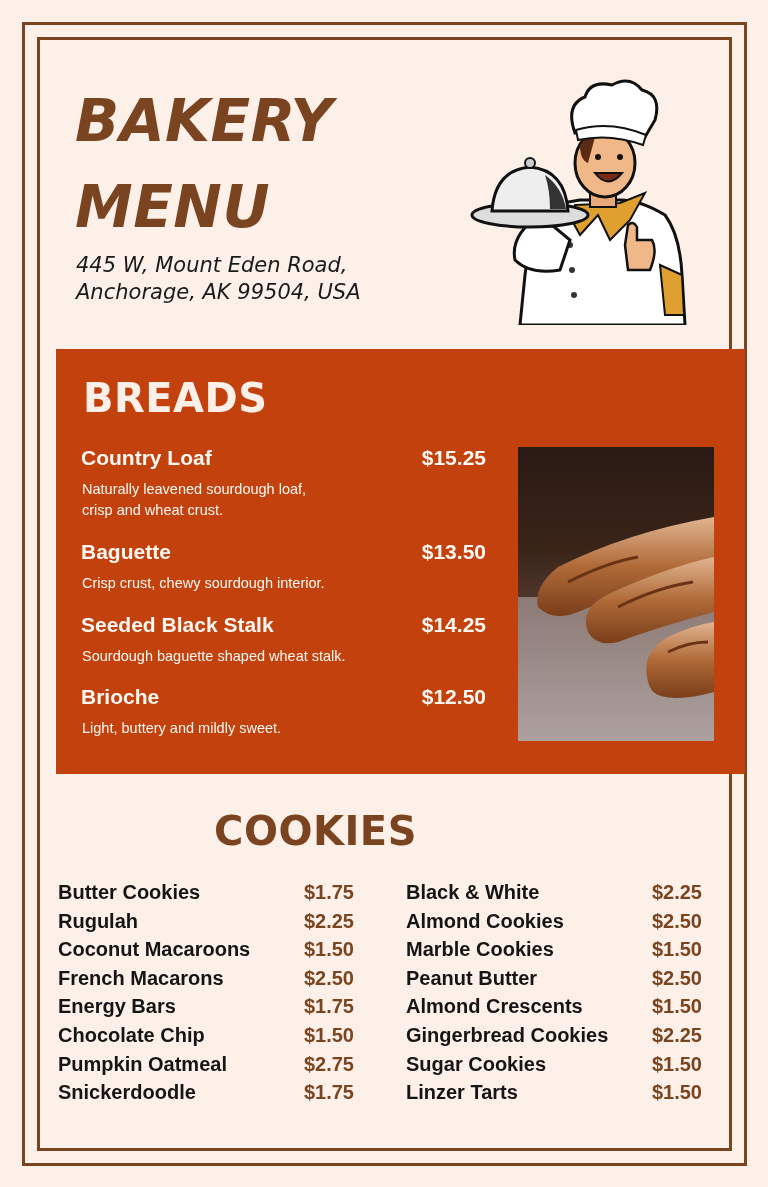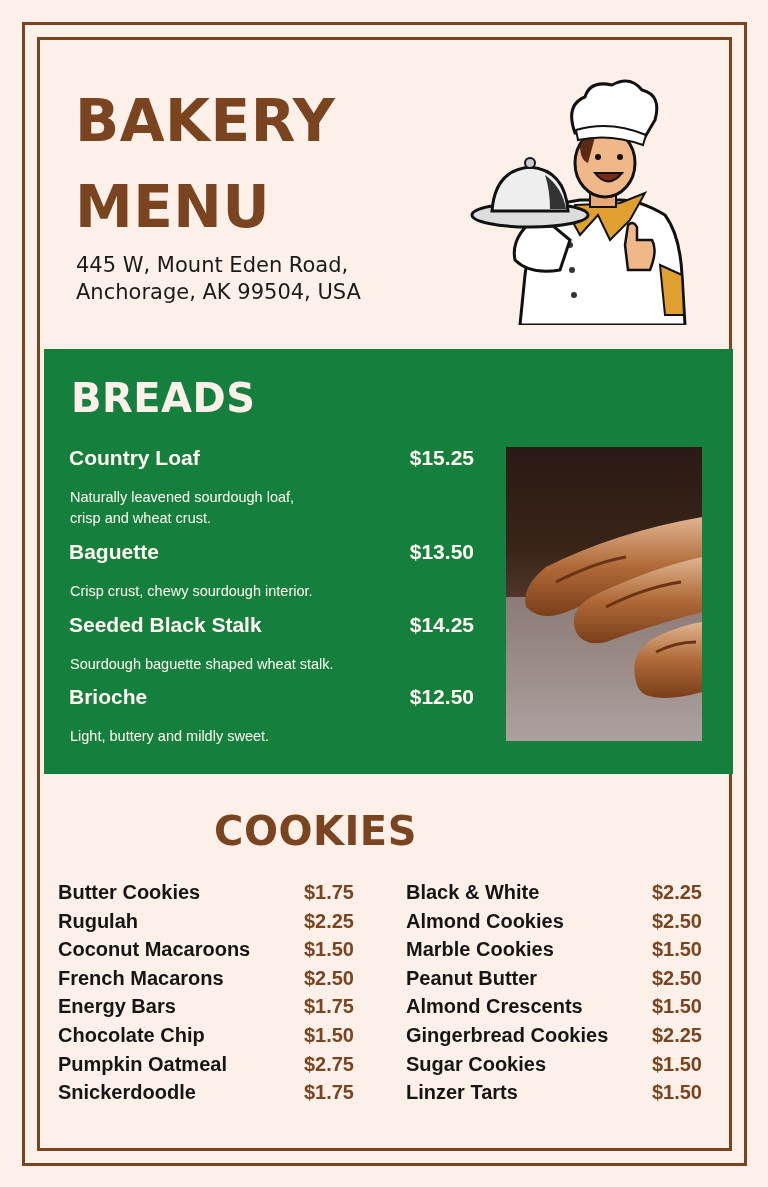--- a/index.html
+++ b/index.html
@@ -8,55 +8,55 @@
 
   .outer-frame {
     position: absolute; left: 22px; top: 22px; width: 725px; height: 1144px;
     border: 3px solid #7a4420;
   }
   .inner-frame {
     position: absolute; left: 37px; top: 37px; width: 695px; height: 1114px;
     border: 3px solid #7a4420;
   }
 
-  .header { position: absolute; left: 40px; top: 40px; width: 689px; height: 371px; }
+  .header { position: absolute; left: 40px; top: 40px; width: 689px; height: 371px; font-style: italic; }
   .title {
     position: absolute; left: 35px; top: 38px;
     font-family: "DejaVu Sans", sans-serif; font-weight: bold;
     font-size: 58px; line-height: 86px; color: #7a4420; letter-spacing: 0.5px;
   }
   .title span { display: block; }
   .address {
     position: absolute; left: 36px; top: 212px;
     font-family: "DejaVu Sans", sans-serif; font-size: 21px; line-height: 27px; color: #1a1a1a;
   }
   .address span { display: block; }
   .chef { position: absolute; left: 430px; top: 35px; width: 230px; height: 250px; }
 
   .breads {
-    position: absolute; left: 44px; top: 349px; width: 689px; height: 425px;
-    background: #15803d;
+    position: absolute; left: 56px; top: 349px; width: 689px; height: 425px;
+    background: #c2410c;
   }
   .breads-title {
     position: absolute; left: 27px; top: 26px;
     font-family: "DejaVu Sans", sans-serif; font-weight: bold;
     font-size: 40px; color: #fdf0e8; letter-spacing: 0.5px;
   }
   .bread-item { position: absolute; left: 25px; width: 405px; }
   .bread-name {
     font-family: "Liberation Sans", sans-serif; font-weight: bold;
     font-size: 21px; color: #fff8f2; line-height: 26px;
   }
   .bread-price {
     position: absolute; right: 0; top: 0;
     font-family: "Liberation Sans", sans-serif; font-weight: bold;
     font-size: 21px; color: #fff8f2; line-height: 26px;
   }
   .bread-desc {
-    margin-top: 16px; margin-left: 1px;
+    margin-top: 8px; margin-left: 1px;
     font-family: "Liberation Sans", sans-serif;
     font-size: 14.5px; color: #fff8f2; line-height: 21px;
   }
   .bread-desc span { display: block; }
   .bread-photo {
     position: absolute; left: 462px; top: 98px; width: 196px; height: 294px;
     overflow: hidden; background: #2a1a12;
   }
 
   .cookies-title {

